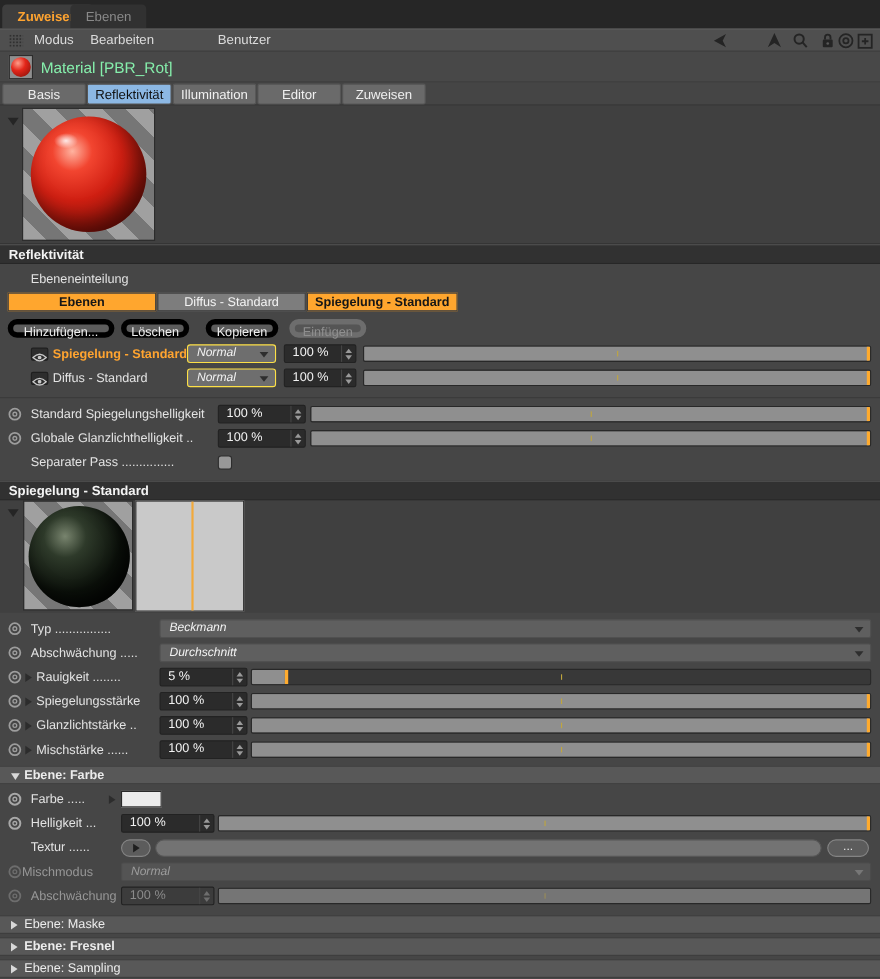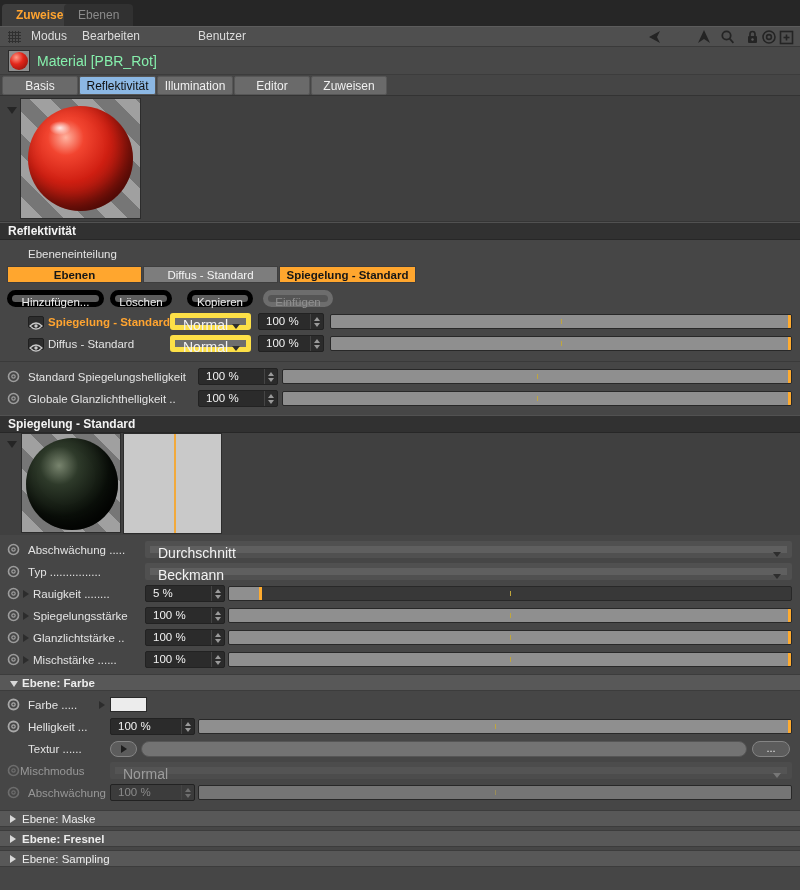--- a/index.html
+++ b/index.html
@@ -73,22 +73,22 @@
   .body { background:#464646; }
   .r { position:relative; height:22px; }
   .lbl { position:absolute; top:3px; font-size:11.5px; color:#e3e3e3; white-space:nowrap; line-height:16px; }
   .lbl.orange { color:#ffa430; font-weight:bold; }
   .lbl.dim { color:#979797; }
 
   .kdot { position:absolute; left:7px; top:4px; width:13px; height:13px; }
   .kdot svg { display:block; }
   .rexp { position:absolute; left:23px; top:7px; }
 
-  .dd { position:absolute; top:2px; height:17px; background:#6e6e6e; border:5px solid #fde047; border-radius:3px;
-        color:#f2f2f2; font-size:14px; line-height:15px; padding-left:8px; }
+  .dd { position:absolute; top:2px; height:17px; background:#6e6e6e; border:1px solid #fde047; border-radius:3px;
+        color:#f2f2f2; font-size:11px; line-height:15px; padding-left:8px;font-style:italic; }
   .dd .chev { position:absolute; right:6px; top:6px; width:0; height:0;
         border-left:4px solid transparent; border-right:4px solid transparent; border-top:5px solid #2e2e2e; }
   .ddl { background:#5f5f5f; border-color:#505050; border-radius:2px; }
   .dd.disabled { background:#545454; color:#9c9c9c; border-color:#4c4c4c; }
   .dd.disabled .chev { border-top-color:#777; }
 
   .spin { position:absolute; top:2px; height:17px; background:#2b2b2b; border:1px solid #222; border-radius:2px;
           color:#f2f2f2; font-size:11.5px; line-height:15px; padding-left:7px; }
   .spin .arr { position:absolute; right:0; top:0; bottom:0; width:13px; border-left:1px solid #454545;
                display:flex; flex-direction:column; align-items:center; justify-content:center; gap:2px; }
@@ -304,20 +304,24 @@
             <span class="au"></span>
             <span class="ad"></span>
           </span>
       </div>
       <div class="slider" style="left:282px;width:510px">
         <div class="fill" style="width:100%"></div>
           <div class="tick"></div>
           <div class="handle" style="right:0"></div>
       </div>
     </div>
+    <div class="r">
+      <span class="lbl" style="left:28px">Separater Pass ...............</span>
+      <div class="checkbox"></div>
+    </div>
     <div style="height:5px"></div>
   </div>
 
   <div class="sechead">Spiegelung - Standard</div>
 
   <div class="preview2">
     <div class="exp2 tri-down"></div>
     <div class="pv2 stripes">
         <div class="sphere"></div>
       </div>
@@ -328,36 +332,36 @@
 
   <div class="body" style="padding-top:4px">
 
     <div class="r">
       <span class="kdot">
         <svg width="13" height="13">
             <circle cx="6.5" cy="6.5" r="5" fill="none" stroke="#9d9d9d" stroke-width="1.6"></circle>
             <circle cx="6.5" cy="6.5" r="1.7" fill="none" stroke="#9d9d9d" stroke-width="1.2"></circle>
           </svg>
         </span>
+      <span class="lbl" style="left:28px">Typ ................</span>
+      <div class="dd ddl" style="left:145px;width:647px">
+        <span>Beckmann</span><span class="chev"></span>
+      </div>
+    </div>
+
+    <div class="r">
+      <span class="kdot">
+        <svg width="13" height="13">
+            <circle cx="6.5" cy="6.5" r="5" fill="none" stroke="#9d9d9d" stroke-width="1.6"></circle>
+            <circle cx="6.5" cy="6.5" r="1.7" fill="none" stroke="#9d9d9d" stroke-width="1.2"></circle>
+          </svg>
+        </span>
       <span class="lbl" style="left:28px">Abschwächung .....</span>
       <div class="dd ddl" style="left:145px;width:647px">
         <span>Durchschnitt</span><span class="chev"></span>
-      </div>
-    </div>
-
-    <div class="r">
-      <span class="kdot">
-        <svg width="13" height="13">
-            <circle cx="6.5" cy="6.5" r="5" fill="none" stroke="#9d9d9d" stroke-width="1.6"></circle>
-            <circle cx="6.5" cy="6.5" r="1.7" fill="none" stroke="#9d9d9d" stroke-width="1.2"></circle>
-          </svg>
-        </span>
-      <span class="lbl" style="left:28px">Typ ................</span>
-      <div class="dd ddl" style="left:145px;width:647px">
-        <span>Beckmann</span><span class="chev"></span>
       </div>
     </div>
 
     <div class="r">
       <span class="kdot">
         <svg width="13" height="13">
             <circle cx="6.5" cy="6.5" r="5" fill="none" stroke="#9d9d9d" stroke-width="1.6"></circle>
             <circle cx="6.5" cy="6.5" r="1.7" fill="none" stroke="#9d9d9d" stroke-width="1.2"></circle>
           </svg>
         </span>

